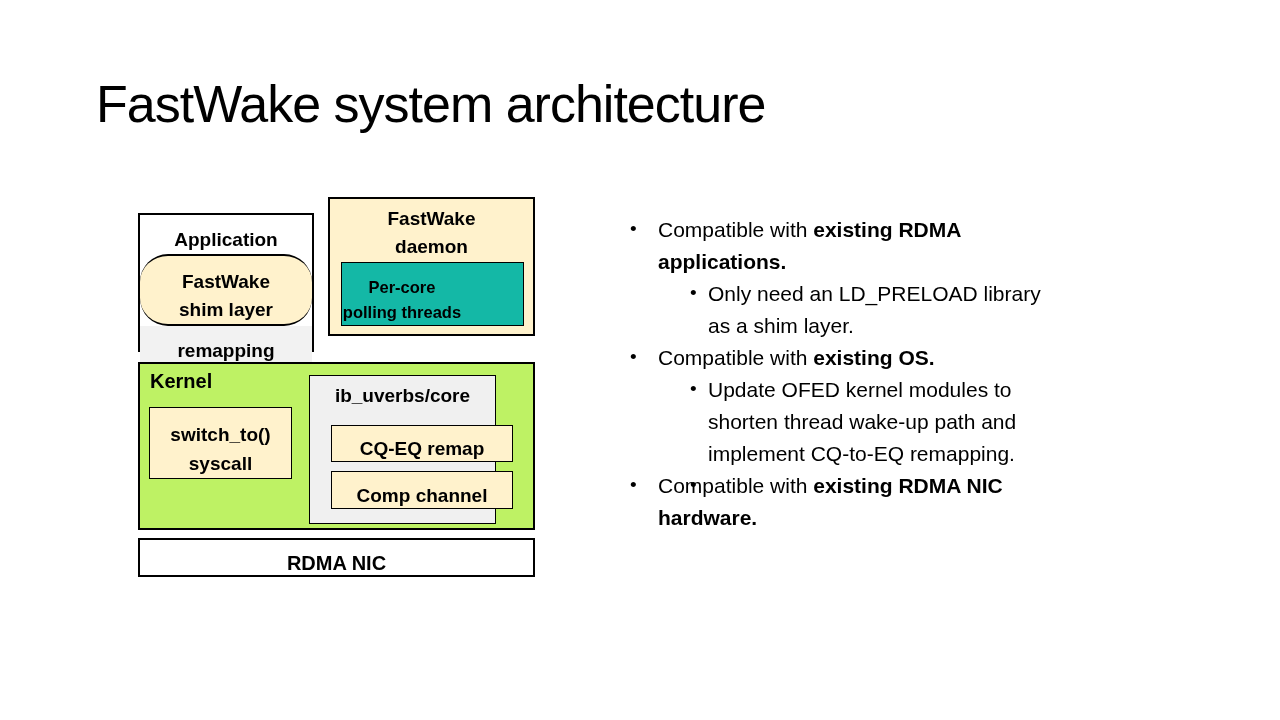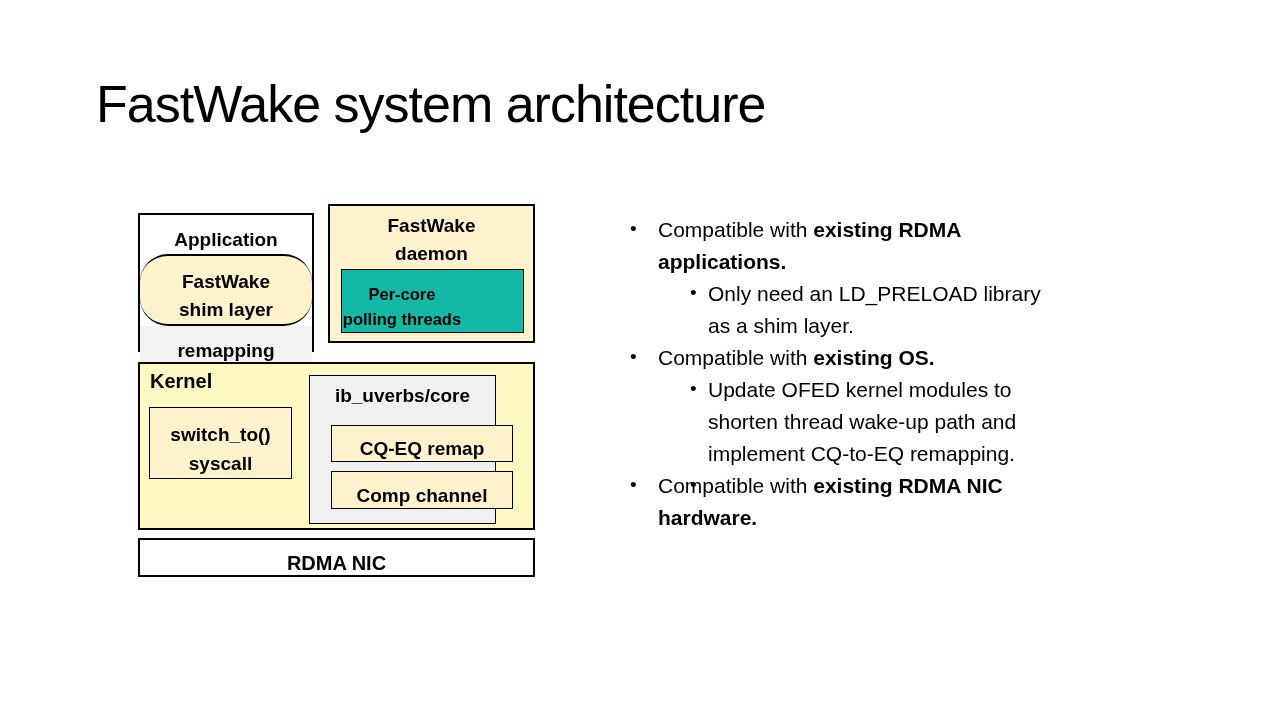--- a/index.html
+++ b/index.html
@@ -14,26 +14,26 @@
   }
   
   .dbox{position:absolute;box-sizing:border-box;border:2px solid #000;}
   .blabel{font-weight:bold;font-size:19px;line-height:28px;text-align:center;color:#000;margin-top:11px;}
   .app-stack{left:138px;top:213px;width:176px;height:139px;display:flex;flex-direction:column;}
   .app-row{display:flex;align-items:center;justify-content:center;text-align:center;}
   .row-app{flex:0 0 34px;background:#ffffff;}
   .row-shim{flex:0 0 68px;background:#FFF2CC;border-top:2px solid #000;border-bottom:2px solid #000;border-radius:28px;}
   .row-lib{flex:1 1 auto;background:#F2F2F2;}
   .row-shim .blabel{max-width:112px;}
-  .daemon-box{left:328px;top:204px;width:207px;height:139px;background:#FFF2CC;}
+  .daemon-box{left:328px;top:197px;width:207px;height:139px;background:#FFF2CC;}
   .daemon-title{margin:6px auto 0;max-width:120px;}
   .percore-box{position:absolute;left:11px;top:63px;width:183px;height:64px;box-sizing:border-box;
     border:1.5px solid #000;background:#14b8a6;display:flex;align-items:center;justify-content:flex-start;}
   .percore-box .blabel{font-size:16.5px;line-height:25px;max-width:120px;}
-  .kernel-box{left:138px;top:362px;width:397px;height:168px;background:#fef9c3;}
+  .kernel-box{left:138px;top:362px;width:397px;height:168px;background:#bef264;}
   .kernel-label{position:absolute;left:10px;top:6px;font-weight:bold;font-size:20px;color:#000;}
   .switch-box{position:absolute;left:9px;top:43px;width:143px;height:72px;box-sizing:border-box;
     border:1.5px solid #000;background:#FFF2CC;display:flex;align-items:center;justify-content:center;}
   .switch-box .blabel{max-width:120px;line-height:29px;}
   .uverbs-box{position:absolute;left:169px;top:11px;width:187px;height:149px;box-sizing:border-box;
     border:1.5px solid #000;background:#F0F0F0;}
   .uverbs-label{margin-top:6px;}
   .chip{position:absolute;left:21px;width:182px;box-sizing:border-box;border:1.5px solid #000;
     background:#FFF2CC;display:flex;align-items:center;justify-content:center;}
   .chip-remap{top:49px;height:37px;}

